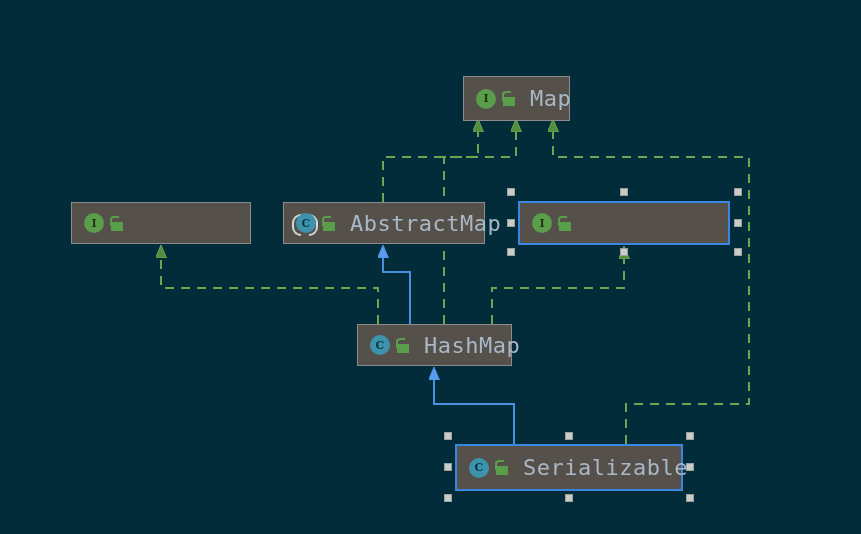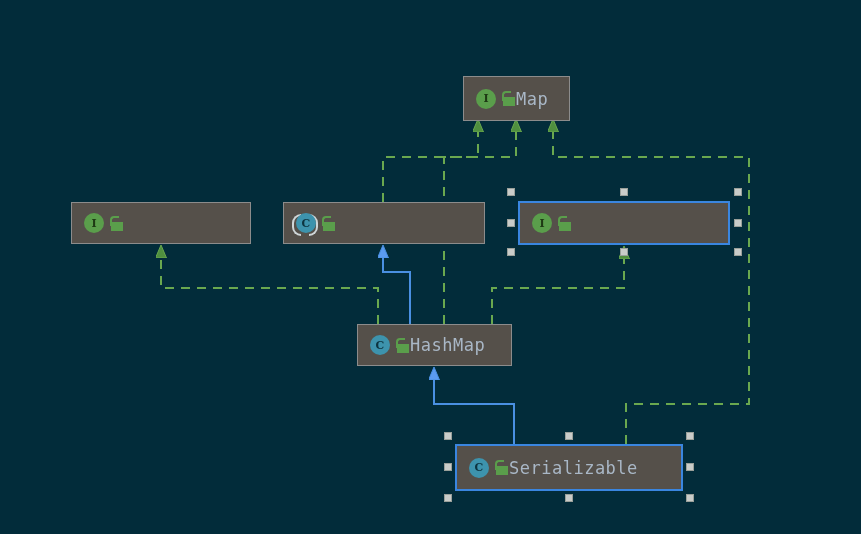--- a/index.html
+++ b/index.html
@@ -19,23 +19,24 @@
     box-sizing:border-box;
     display:flex;align-items:center;
     padding-left:10px;
     z-index:5;
   }
   .node.selected{
     border:2px solid #3a86e0;
   }
   .node .label{
     color:#a9b7c6;
-    font-size:17px;
+    font-size:22px;
     letter-spacing:0.5px;
     white-space:nowrap;
+    margin-left:14px;
   }
   .kind-icon{
     position:relative;
     width:22px;height:22px;
     flex:0 0 22px;
   }
   .kind-icon .disc{
     position:absolute;left:2px;top:1px;
     width:20px;height:20px;border-radius:50%;
     display:flex;align-items:center;justify-content:center;
@@ -128,20 +129,21 @@
   <div class="node" style="left:283px;top:202px;width:202px;height:42px;">
     <span class="kind-icon abs">
       <span class="arc-l"></span>
         <span class="arc-r"></span>
       <span class="disc">C</span>
     </span>
     <span class="lock">
       <span class="shackle"></span>
         <span class="body"></span>
     </span>
+    <span class="label">AbstractMap</span>
   </div>
 
   <div class="node selected" style="left:518px;top:201px;width:212px;height:44px;">
     <span class="kind-icon iface">
       <span class="disc">I</span>
     </span>
     <span class="lock">
       <span class="shackle"></span>
         <span class="body"></span>
     </span>

